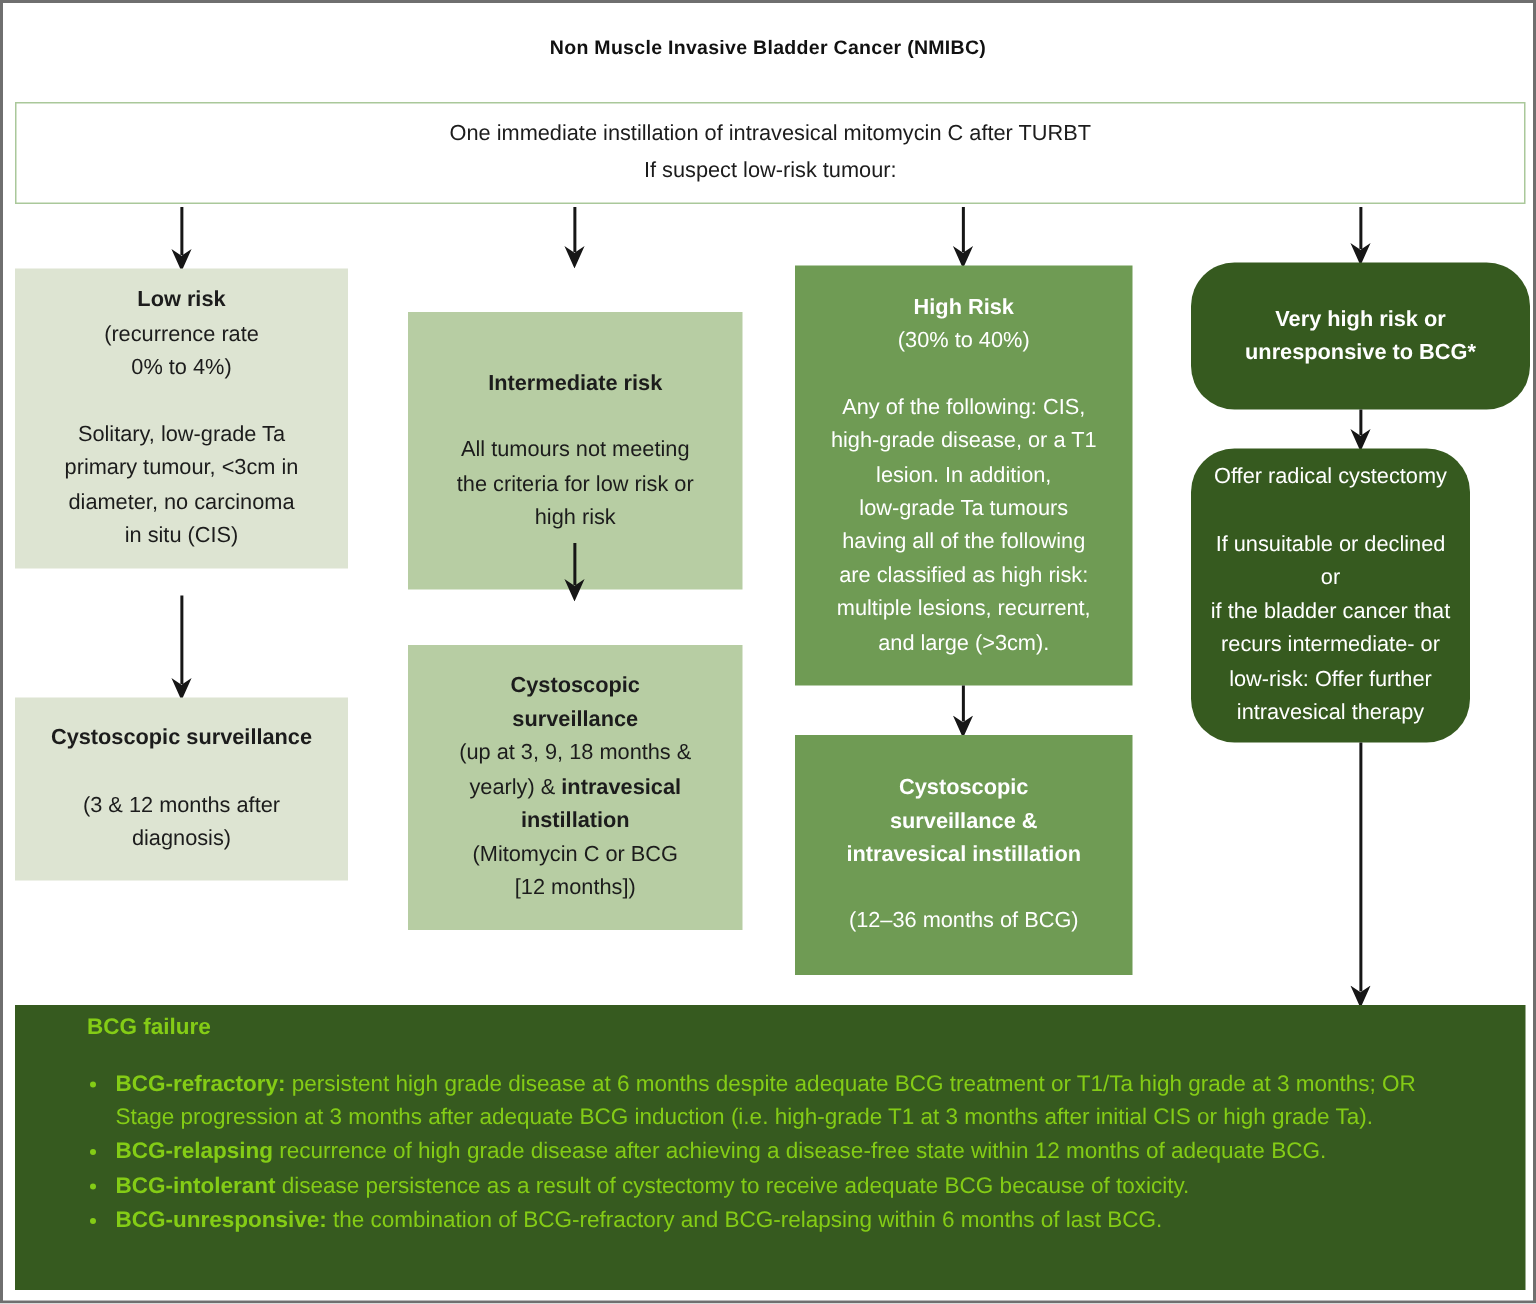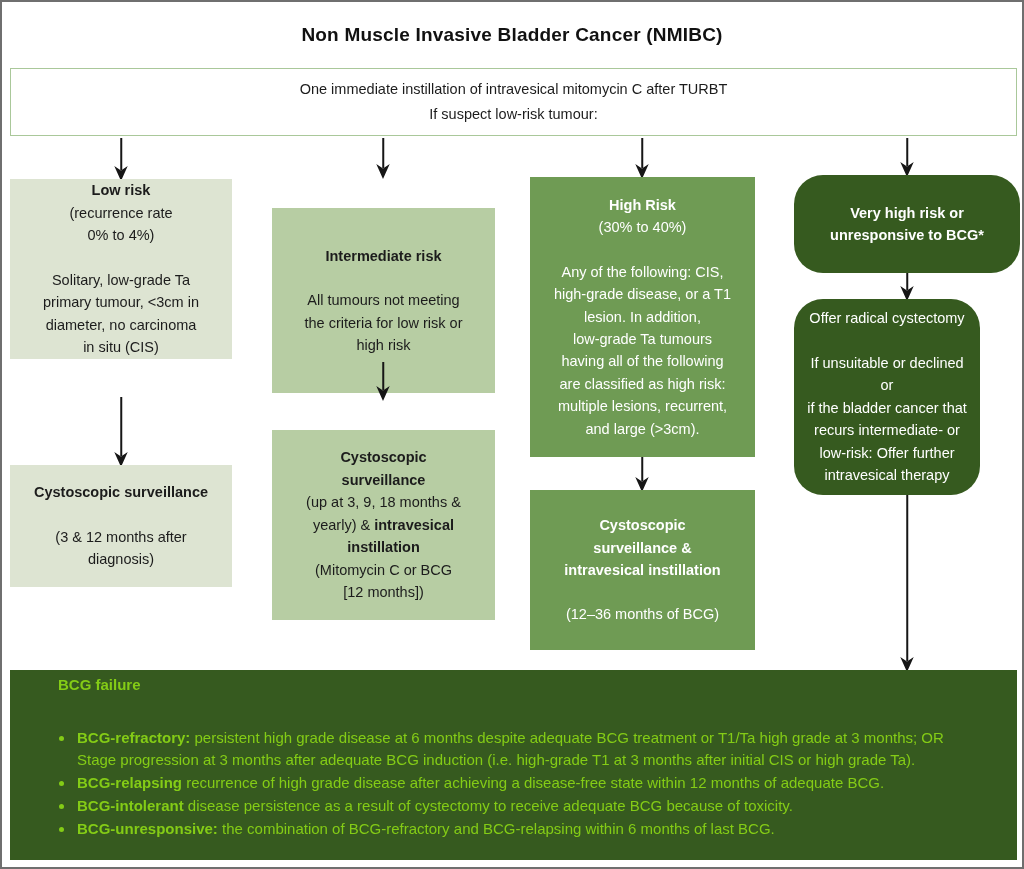--- a/index.html
+++ b/index.html
@@ -12,21 +12,21 @@
     height: 869px;
     background: #ffffff;
     border: 2px solid #6f6f6f;
     overflow: hidden;
   }
 
   .title {
     position: absolute;
     left: 0; right: 0; top: 22px;
     text-align: center;
-    font-size: 19px;
+    font-size: 13px;
     font-weight: 700;
     color: #111111;
     letter-spacing: 0.2px;
   }
 
   .box {
     position: absolute;
     display: flex;
     flex-direction: column;
     justify-content: center;
@@ -45,21 +45,21 @@
     border: 1px solid #aac89a;
     color: #1c1c1c;
     line-height: 1.75;
   }
 
   .light  { background: #dde4d2; color: #1c1c1c; }
   .medium { background: #b7cda3; color: #1c1c1c; margin-top: 31px; }
   .green  { background: #6f9b54; color: #ffffff; }
   .dark   { background: #365a1f; color: #ffffff; border-radius: 29px; }
 
-  .c1b1 { left: 8px;   top: 177px; width: 222px; height: 180px; }
+  .c1b1 { left: 8px;   top: 177px; width: 222px; height: 200px; }
   .c1b2 { left: 8px;   top: 463px; width: 222px; height: 122px; }
   .c2b1 { left: 270px; top: 175px; width: 223px; height: 185px; }
   .c2b2 { left: 270px; top: 397px; width: 223px; height: 190px; }
   .c3b1 { left: 528px; top: 175px; width: 225px; height: 280px; }
   .c3b2 { left: 528px; top: 488px; width: 225px; height: 160px; }
   .c4b1 { left: 792px; top: 173px; width: 226px; height: 98px;  }
   .c4b2 { left: 792px; top: 297px; width: 186px; height: 196px; }
 
   .arrow { position: absolute; width: 14px; }
   .arrow .shaft {
@@ -84,21 +84,21 @@
   .bcg-box {
     position: absolute;
     left: 8px; top: 668px; width: 1007px; height: 190px;
     background: #365a1f;
     color: #84cc16;
     padding: 6px 30px 0 48px;
     font-size: 15px;
   }
   .bcg-box .heading { font-weight: 700; }
   .bcg-box ul {
-    margin-top: 34px;
+    margin-top: 19px;
     padding-left: 17px;
     list-style: disc outside;
     line-height: 1.47;
   }
   .bcg-box li { padding-left: 2px; margin-bottom: 1px; }
 </style>
 </head>
 <body>
 
 <div class="page">

